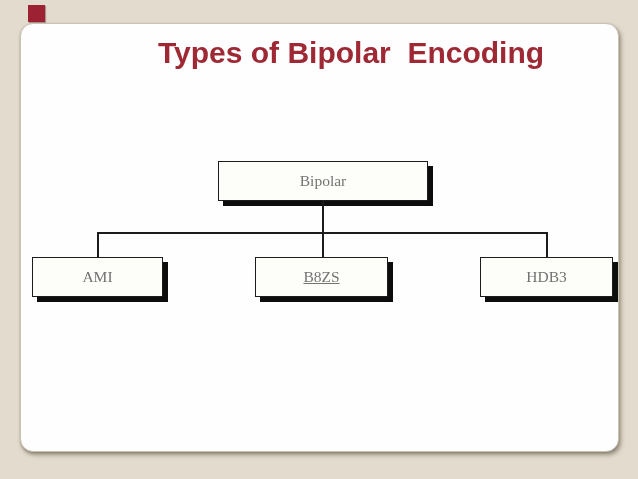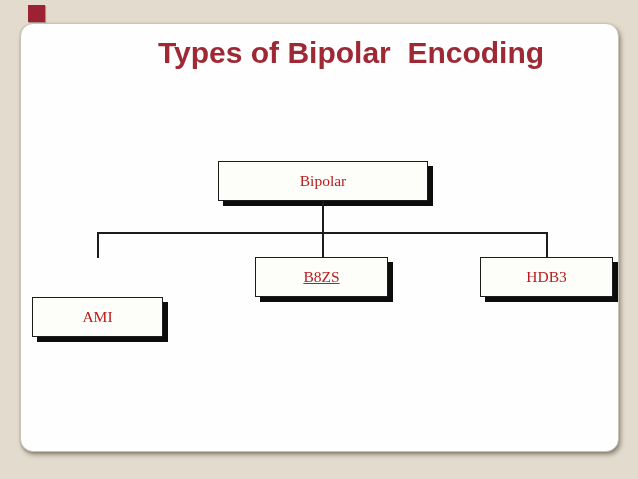--- a/index.html
+++ b/index.html
@@ -25,24 +25,24 @@
     font-weight:bold;font-size:30px;line-height:38px;letter-spacing:0px;
     white-space:pre;
   }
   .node{
     position:absolute;height:40px;box-sizing:border-box;
     border:1.3px solid #1c1c1c;
     background:#fdfdfa;
     box-shadow:5px 5px 0 #0d0d0d;
     display:flex;align-items:center;justify-content:center;
     font-family:"Liberation Serif","DejaVu Serif",serif;
-    font-size:15.5px;color:#b91c1c;
+    font-size:15.5px;color:#737373;
   }
   .node-bipolar{left:218px;top:161px;width:210px;}
-  .node-ami{left:32px;top:257px;width:131px;margin-top:40px;}
+  .node-ami{left:32px;top:257px;width:131px;}
   .node-b8zs{left:255px;top:257px;width:133px;text-decoration:underline;}
   .node-hdb3{left:480px;top:257px;width:133px;}
   .line{position:absolute;background:#1c1c1c;}
   .line-root-down{left:322px;top:201px;width:1.5px;height:32px;}
   .line-rail{left:97px;top:232px;width:451px;height:1.5px;}
   .line-stub-ami{left:97px;top:232px;width:1.5px;height:26px;}
   .line-stub-b8zs{left:322px;top:232px;width:1.5px;height:26px;}
   .line-stub-hdb3{left:546px;top:232px;width:1.5px;height:26px;}
 </style>
 </head>

